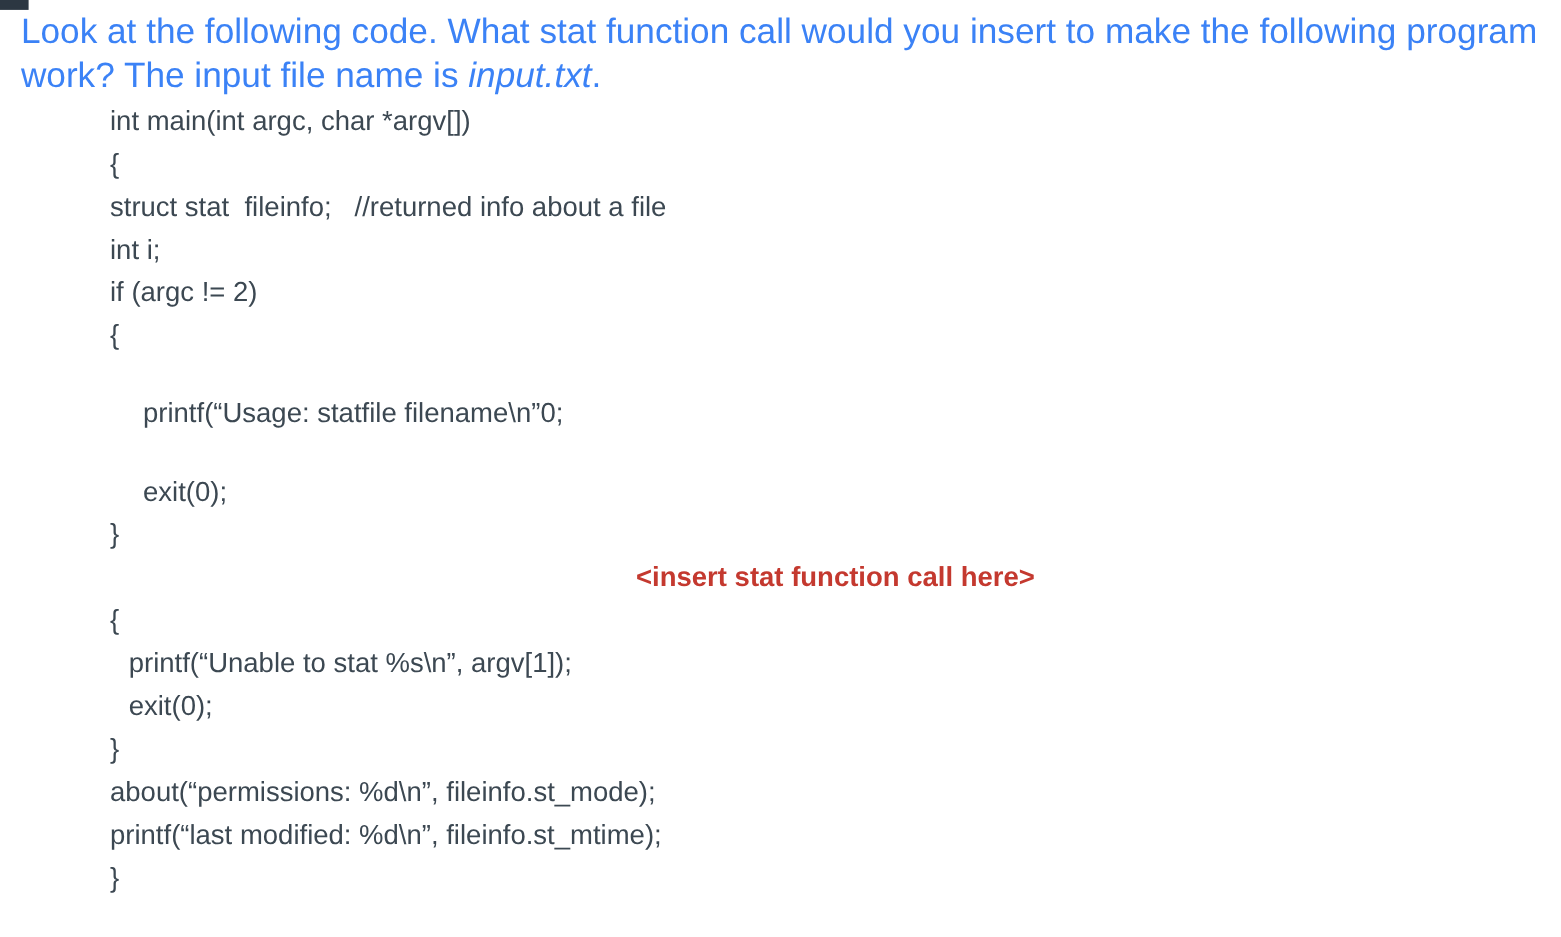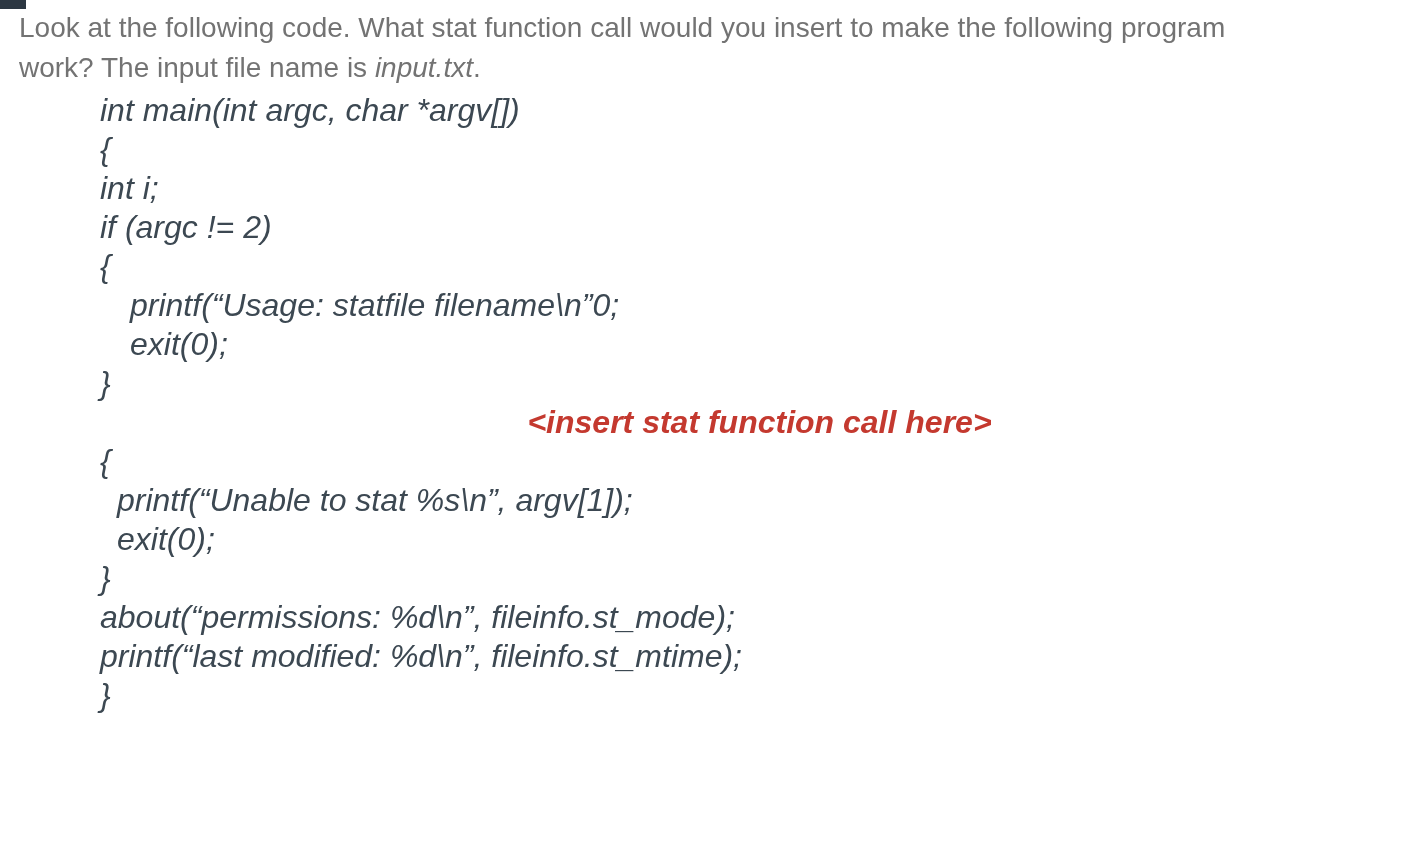--- a/index.html
+++ b/index.html
@@ -15,60 +15,60 @@
   .corner-mark {
     position: absolute;
     top: 0;
     left: 0;
     width: 26px;
     height: 9px;
     background: #2c3742;
   }
   .question {
     margin: 8px 0 0 19px;
-    font-size: 28px;
+    font-size: 32px;
     line-height: 40px;
-    color: #737373;
+    color: #3b82f6;
   }
   .question .filename {
     font-style: italic;
     text-align: center;
   }
   .code-block {
     margin-top: 3px;
-    font-size: 32px;
+    font-size: 25px;
     line-height: 39px;
     color: #3c4852;
-    font-style: italic;
   }
   .code-line {
     white-space: pre;
     padding-left: 100px;
   }
-  .code-line.inner-a { padding-left: 130px; }
+  .code-line.inner-a { padding-left: 130px; margin-top: 32px; }
   .code-line.inner-b { padding-left: 117px; }
   .code-line.highlight {
     color: #c4392f;
     font-weight: bold;
     text-align: center;
   }
 </style>
 </head>
 <body>
 
 <div class="corner-mark"></div>
 
 <div class="question">
   <div>Look at the following code. What stat function call would you insert to make the following program</div>
   <div><span>work? The input file name is </span><span class="filename">input.txt</span><span>.</span></div>
 </div>
 
 <div class="code-block">
   <div class="code-line">int main(int argc, char *argv[])</div>
   <div class="code-line">{</div>
+  <div class="code-line">struct stat  fileinfo;   //returned info about a file</div>
   <div class="code-line">int i;</div>
   <div class="code-line">if (argc != 2)</div>
   <div class="code-line">{</div>
   <div class="code-line inner-a">printf(“Usage: statfile filename\n”0;</div>
   <div class="code-line inner-a">exit(0);</div>
   <div class="code-line">}</div>
   <div class="code-line highlight">&lt;insert stat function call here&gt;</div>
   <div class="code-line">{</div>
   <div class="code-line inner-b">printf(“Unable to stat %s\n”, argv[1]);</div>
   <div class="code-line inner-b">exit(0);</div>

